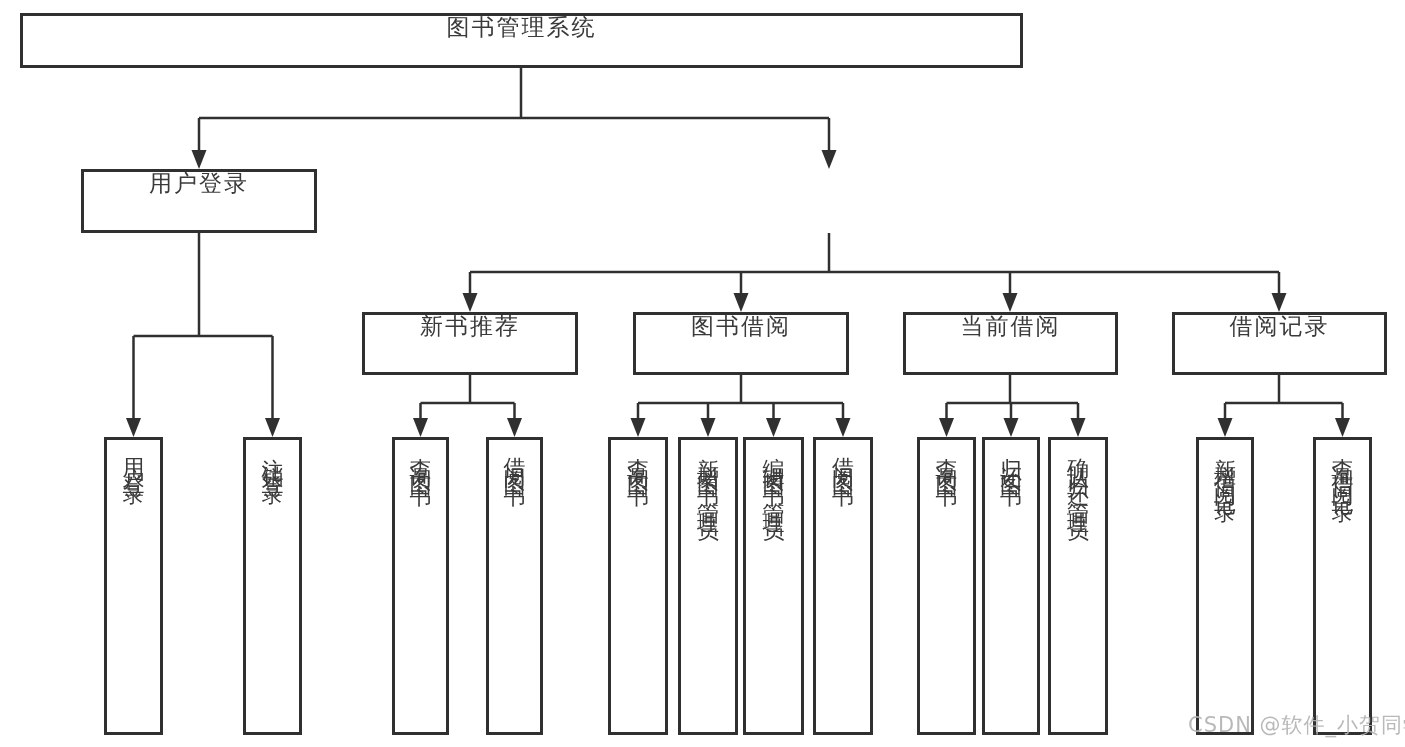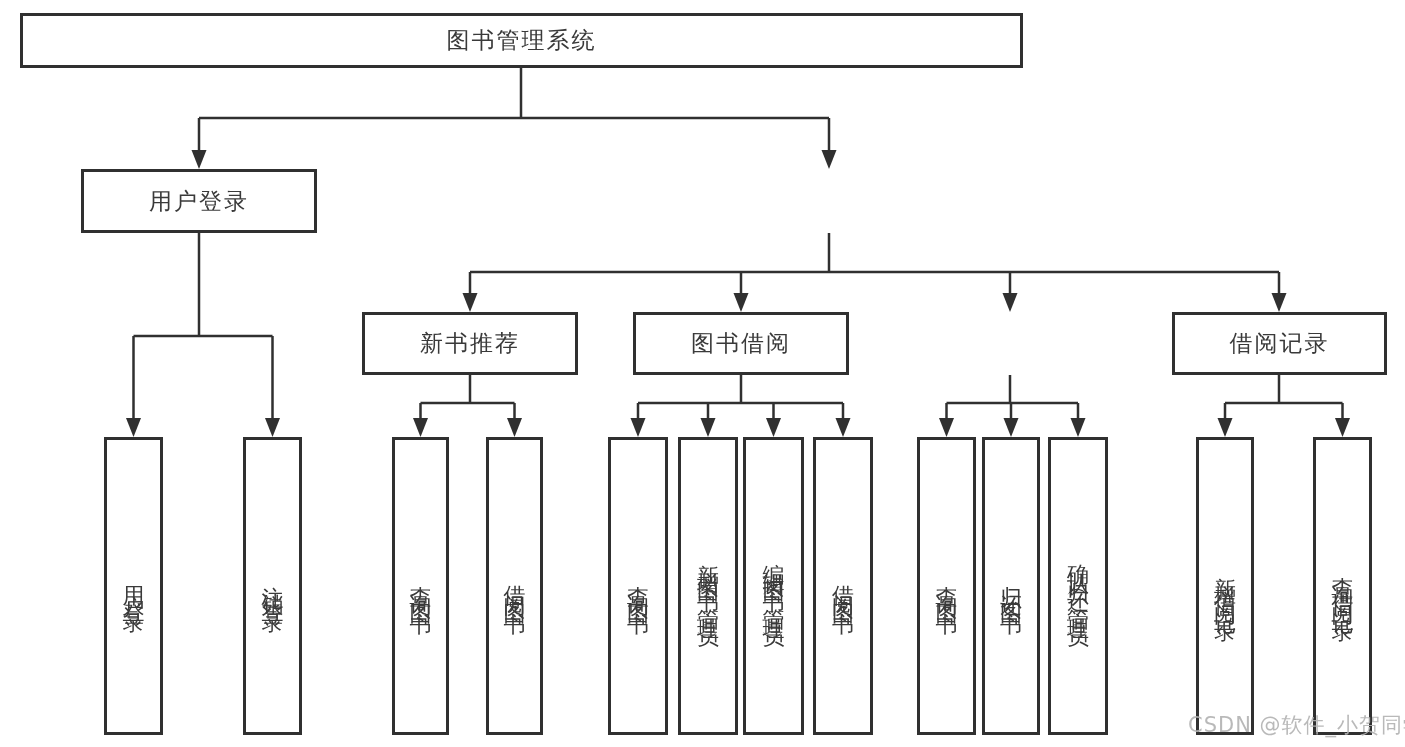--- a/index.html
+++ b/index.html
@@ -10,21 +10,21 @@
     background: #ffffff;
     font-family: "DejaVu Sans", "Liberation Sans", sans-serif;
     overflow: hidden;
   }
   .hbox, .vbox {
     position: absolute;
     box-sizing: border-box;
     background: #ffffff;
     border: 3px solid #303030;
     display: flex;
-    align-items: center;
+    align-items: flex-start;
     justify-content: center;
     color: #3a3a3a;
     z-index: 2;
   }
   .hbox .lbl {
     font-size: 23px;
     letter-spacing: 2px;
     white-space: nowrap;
     line-height: 1;
   }
@@ -120,20 +120,23 @@
   <div class="hbox" style="left:81px;top:169px;width:236px;height:64px">
     <span class="lbl">用户登录</span>
   </div>
 
   <div class="hbox" style="left:362px;top:312px;width:216px;height:63px">
     <span class="lbl">新书推荐</span>
   </div>
   <div class="hbox" style="left:633px;top:312px;width:216px;height:63px">
     <span class="lbl">图书借阅</span>
   </div>
+  <div class="hbox" style="left:903px;top:312px;width:215px;height:63px">
+    <span class="lbl">当前借阅</span>
+  </div>
   <div class="hbox" style="left:1172px;top:312px;width:215px;height:63px">
     <span class="lbl">借阅记录</span>
   </div>
 
   <div class="vbox" style="left:104px;top:437px;width:59px;height:298px">
     <span class="lbl">用户登录</span>
   </div>
   <div class="vbox" style="left:243px;top:437px;width:59px;height:298px">
     <span class="lbl">注销登录</span>
   </div>

